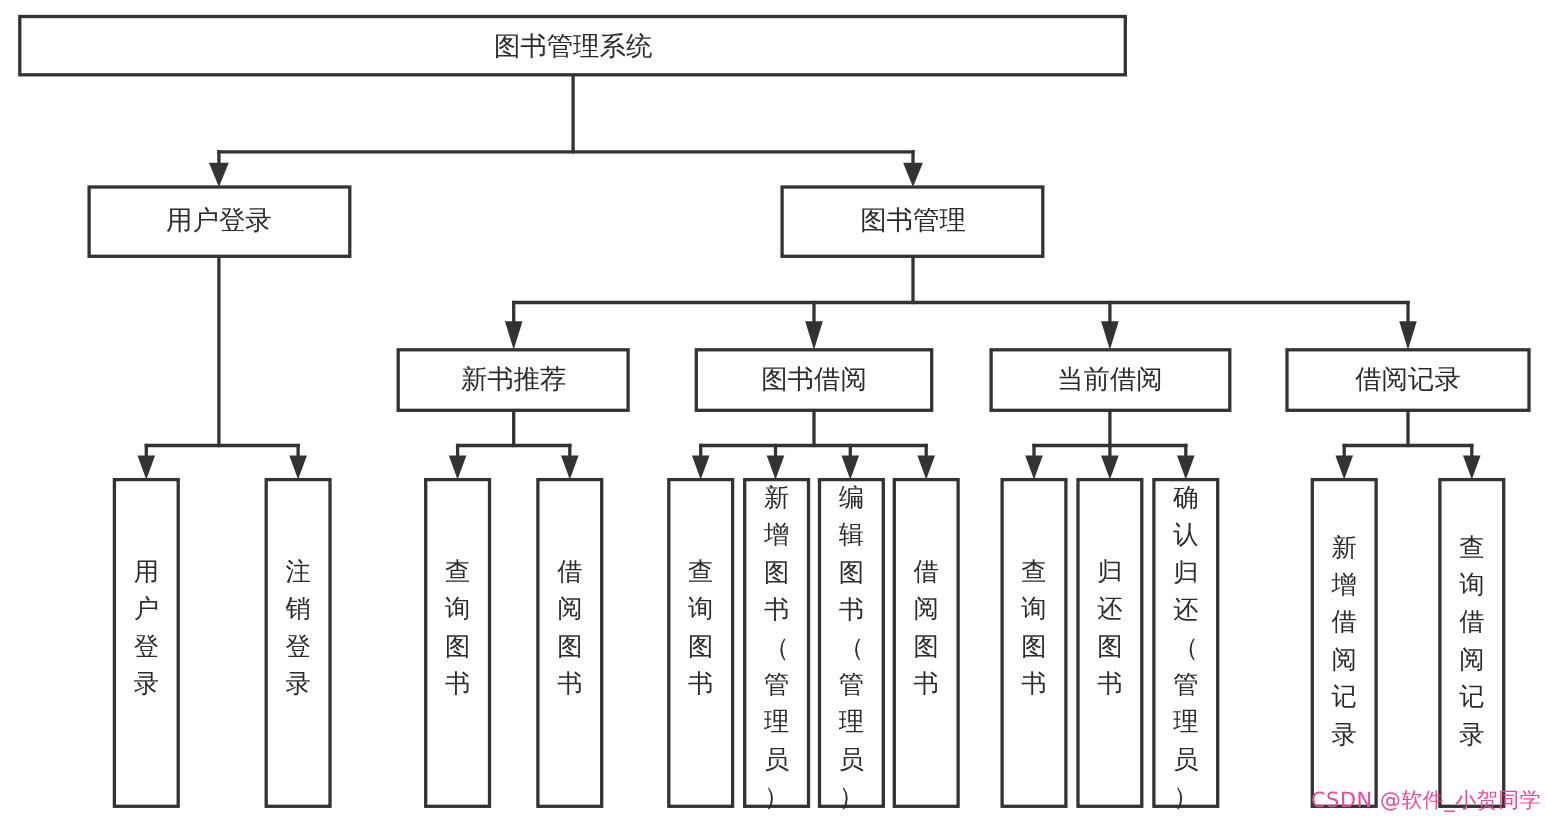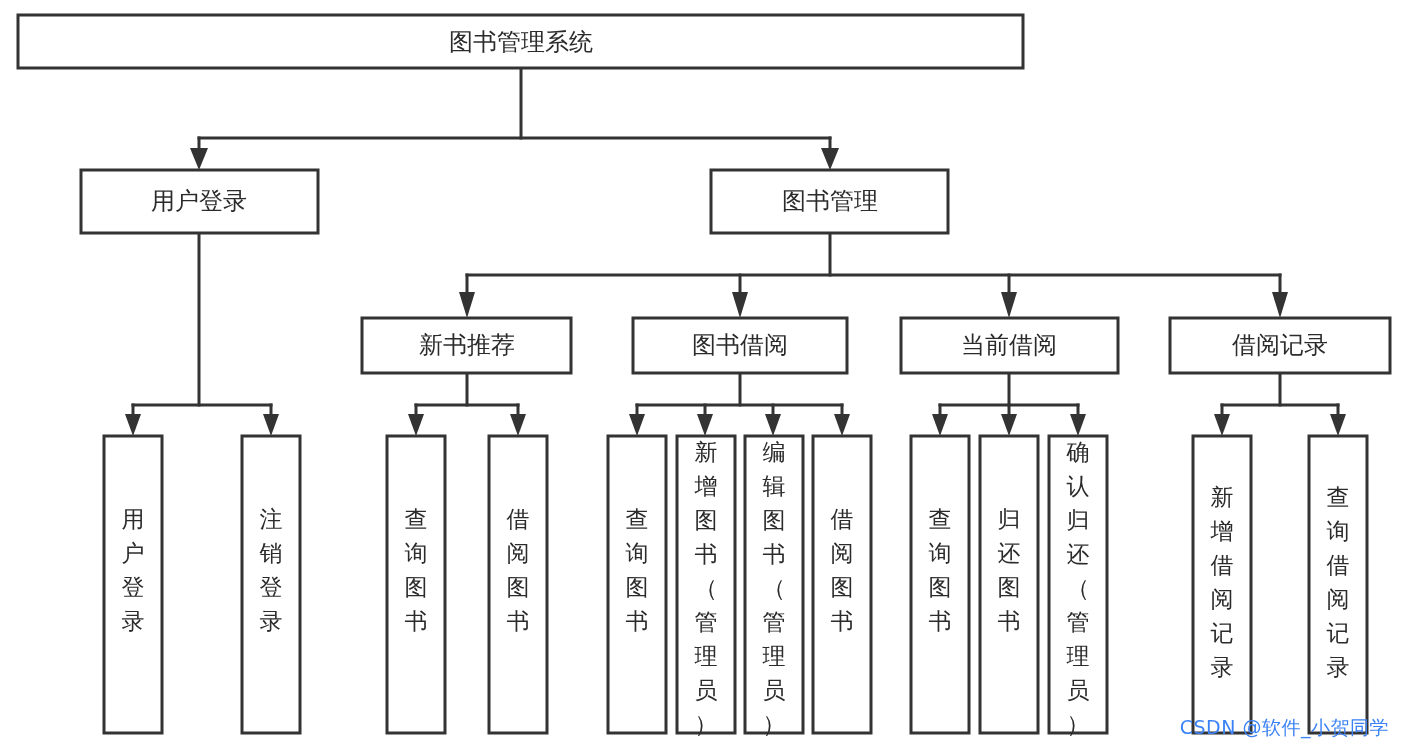--- a/index.html
+++ b/index.html
@@ -46,25 +46,25 @@
     dominant-baseline: middle;
   }
   .node-label-vert {
     font-family: "DejaVu Sans", "Liberation Sans", sans-serif;
     font-size: 23px;
     fill: #2b2b2b;
     text-anchor: middle;
   }
   .watermark {
     position: absolute;
-    right: 16px;
+    right: 4px;
     bottom: 6px;
     font-family: "DejaVu Sans", "Liberation Sans", sans-serif;
     font-size: 19px;
-    color: #3b82f6;
+    color: #ec4899;
     white-space: nowrap;
     letter-spacing: 0.5px;
     user-select: none;
   }
 </style>
 </head>
 <body>
 
 <div id="diagram-root">
 

